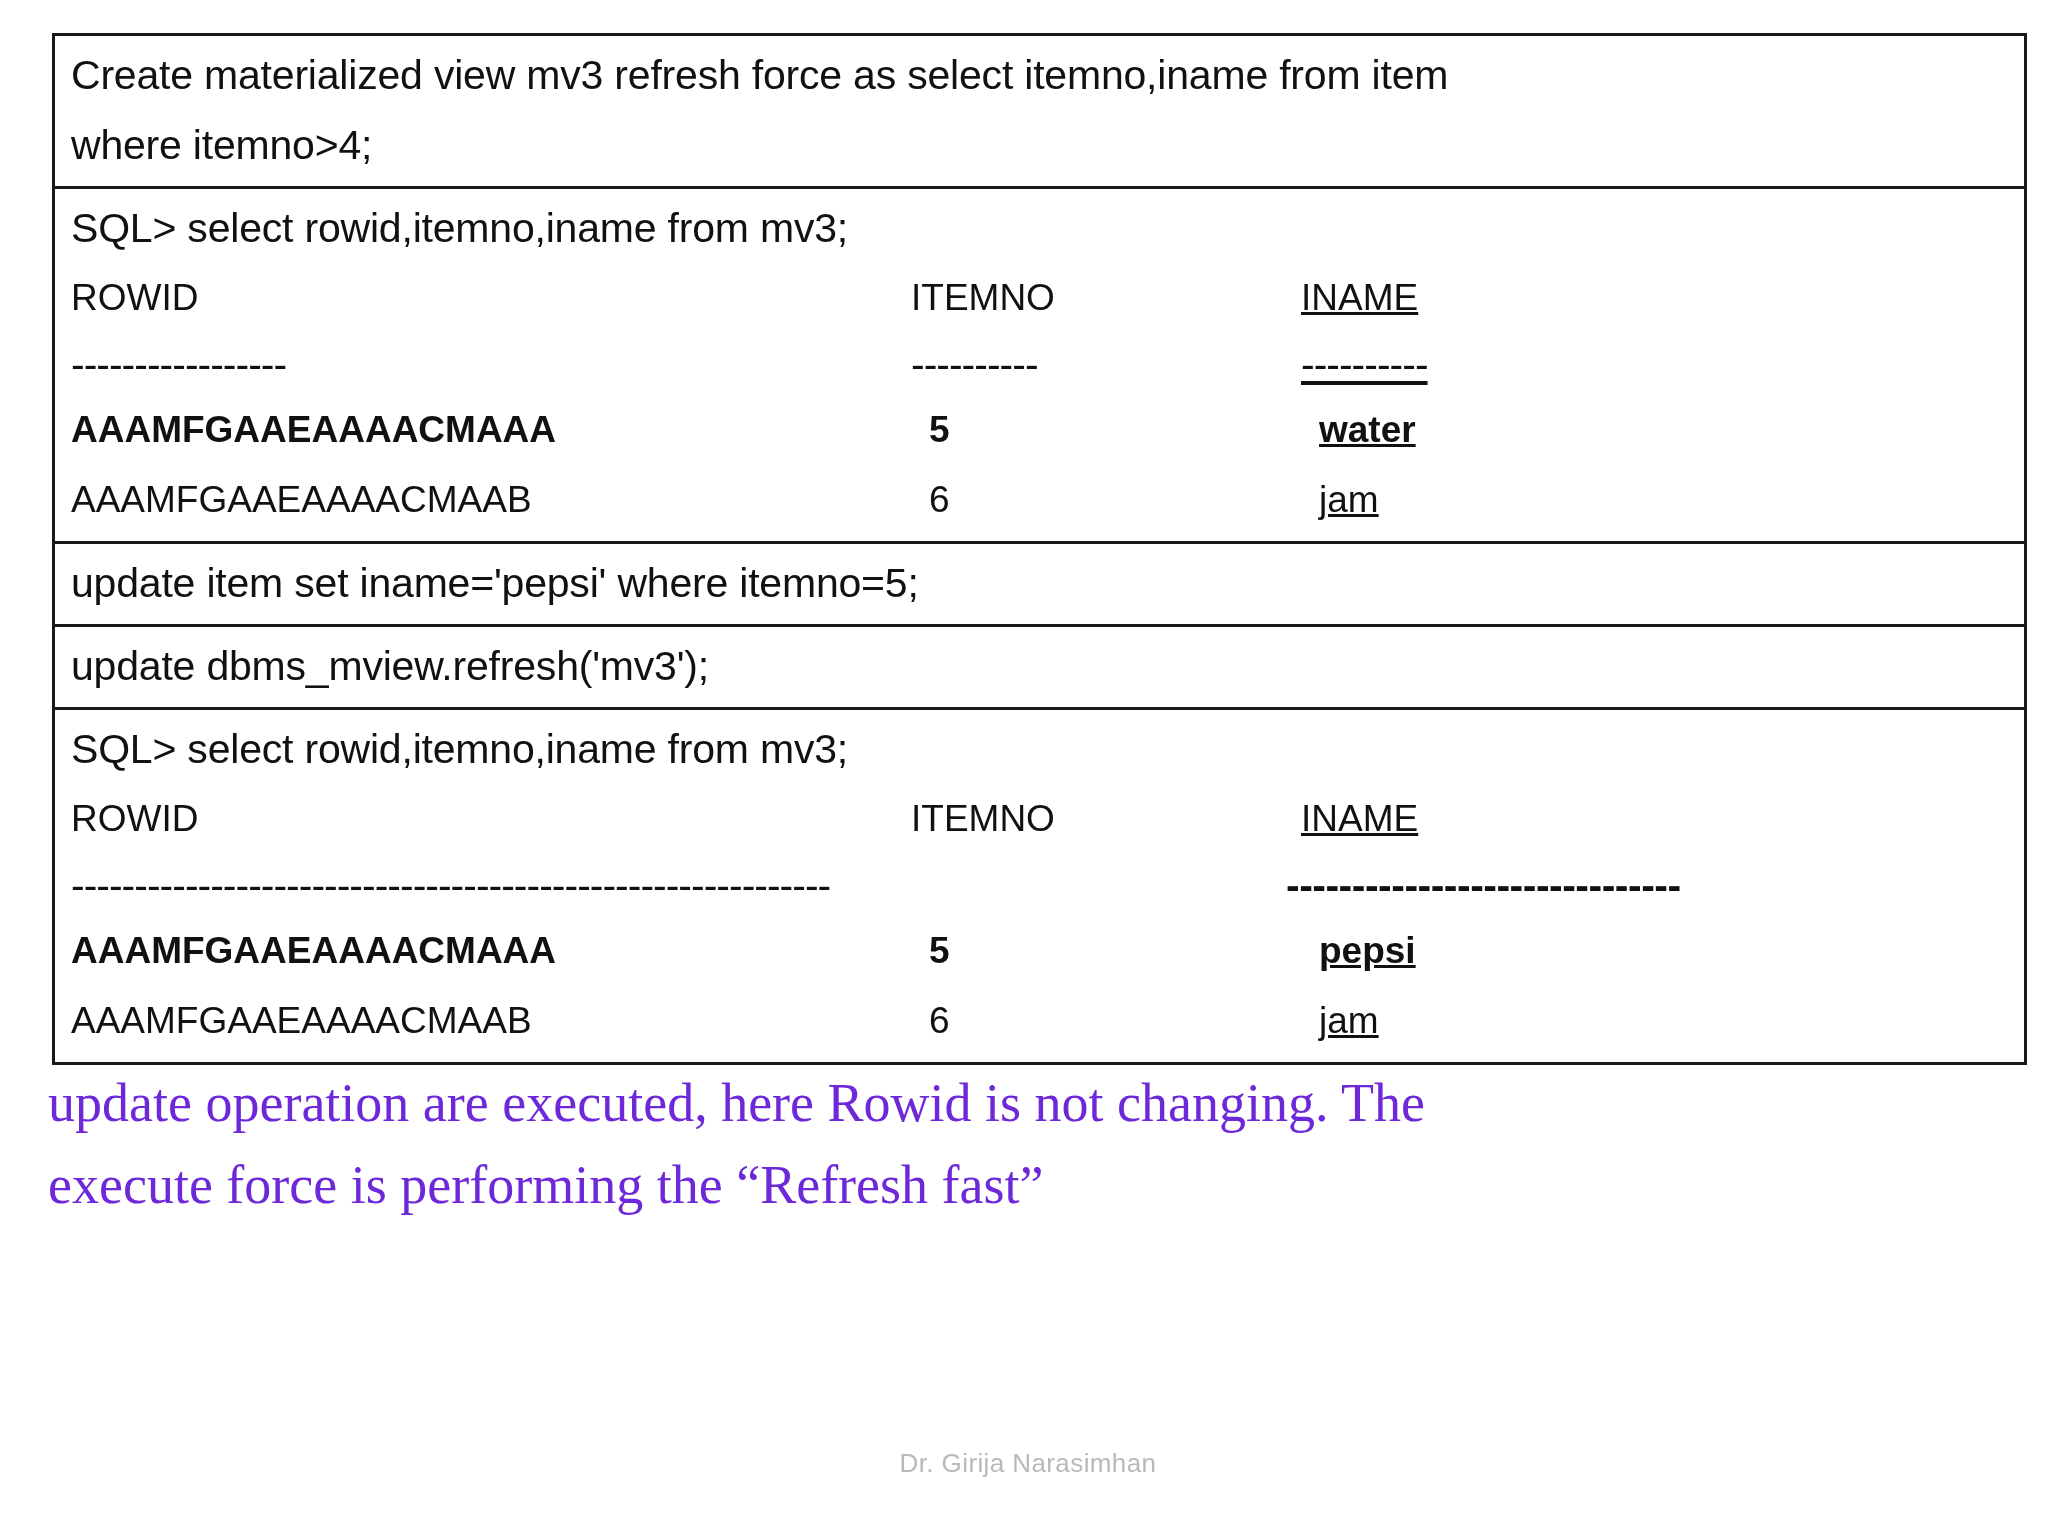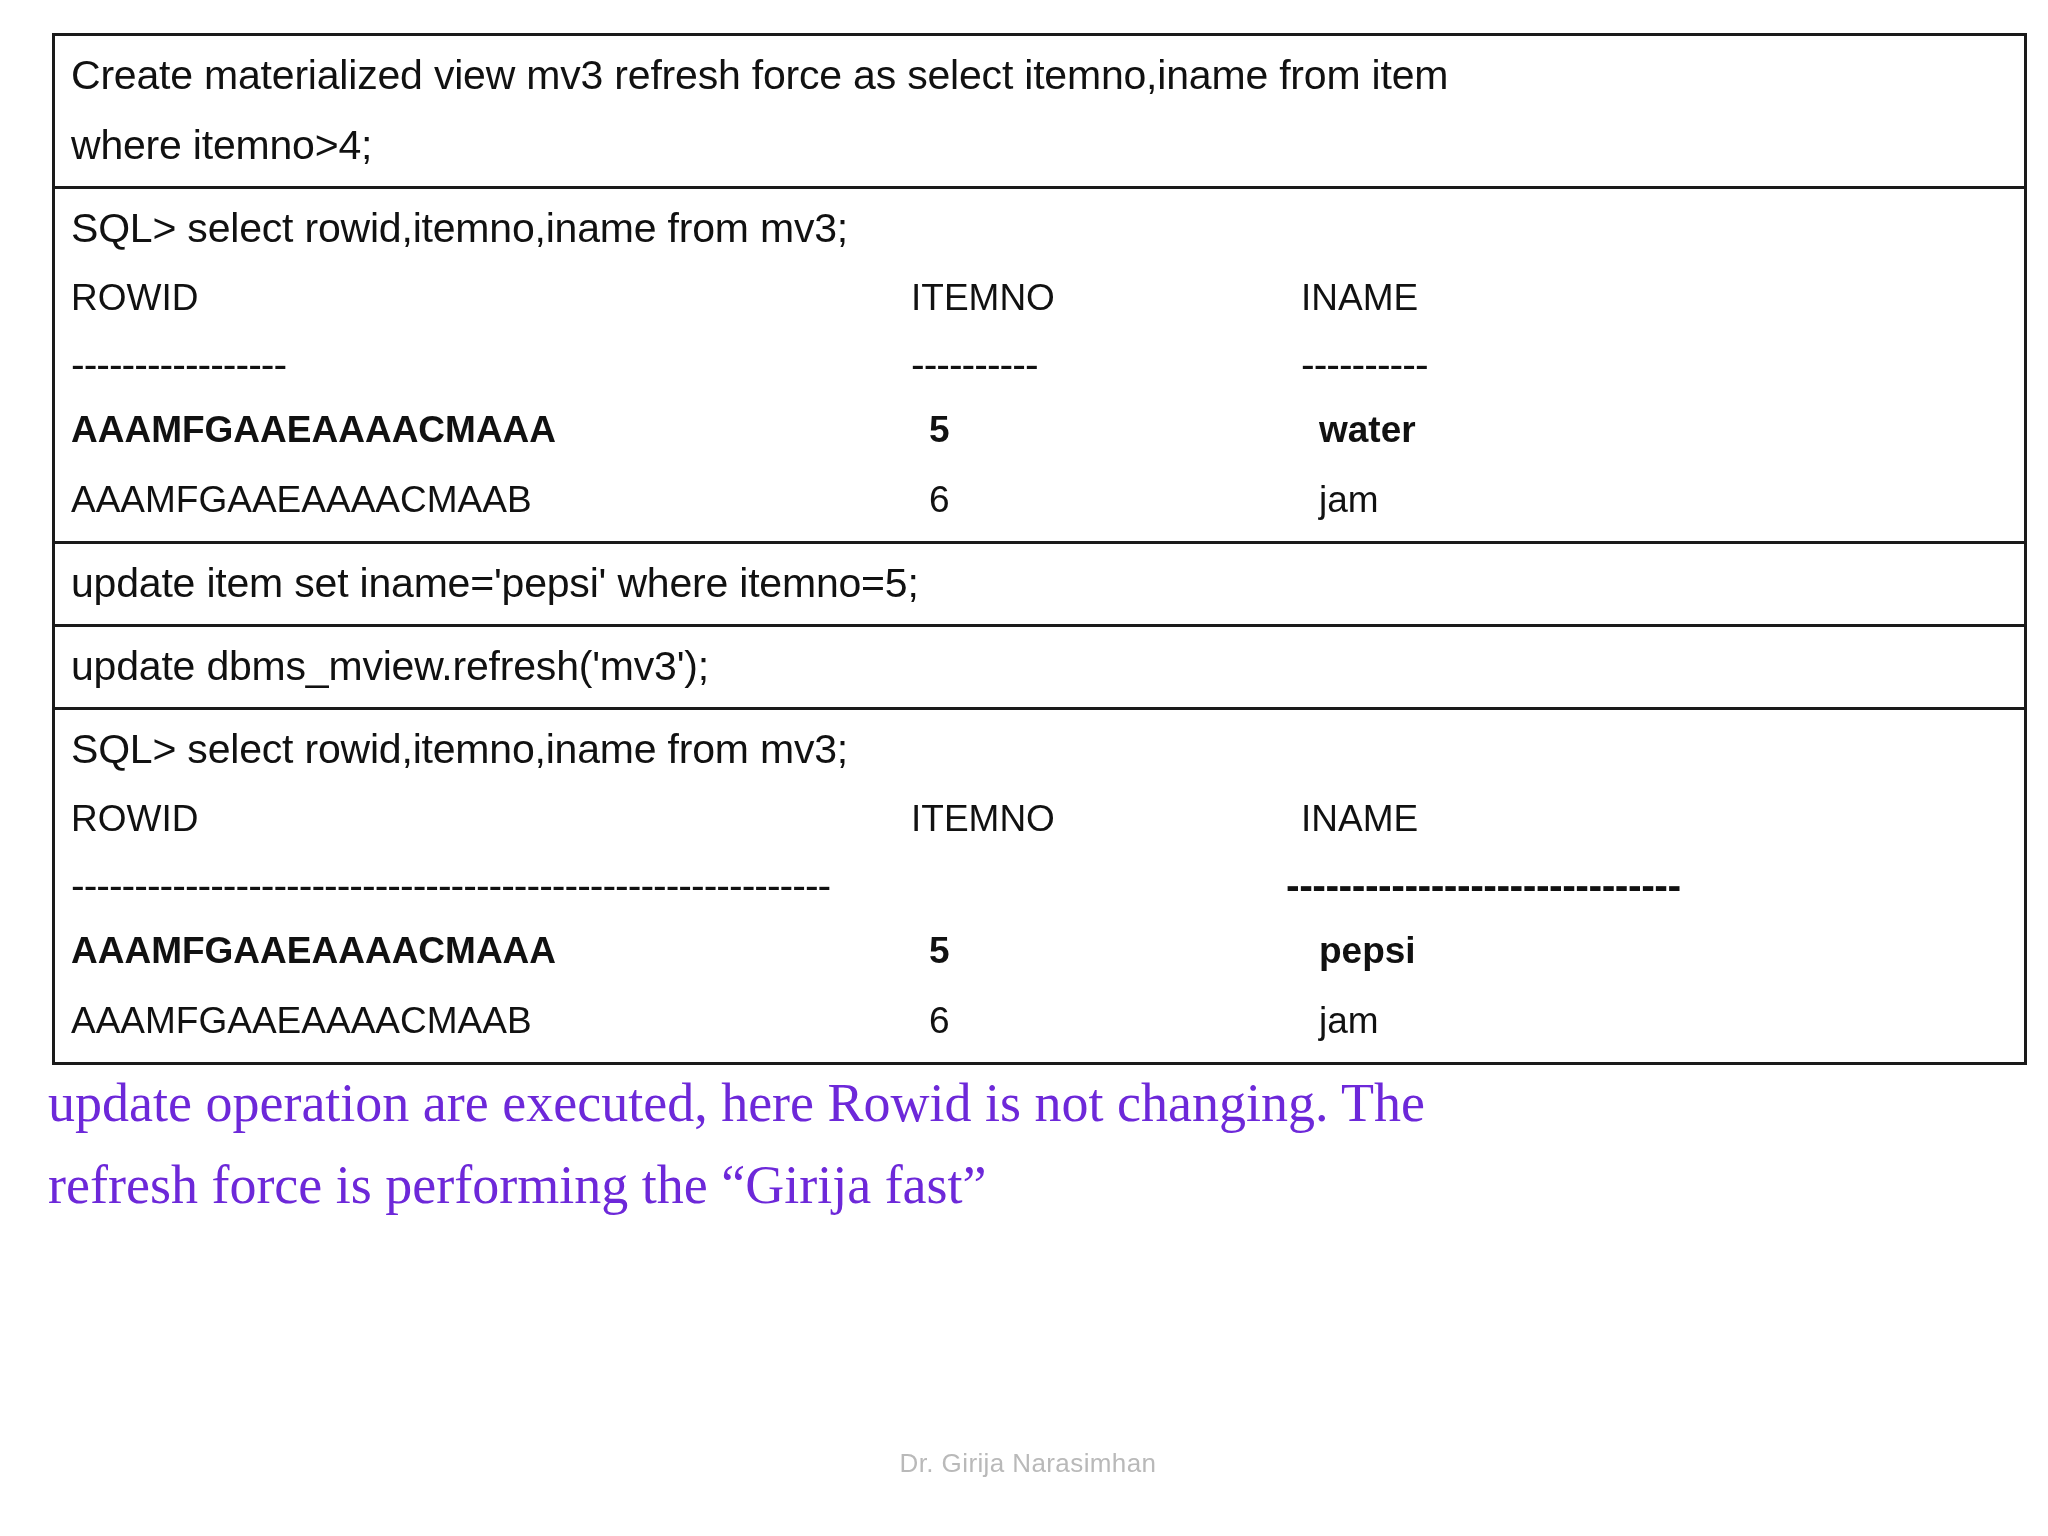--- a/index.html
+++ b/index.html
@@ -59,21 +59,21 @@
     display: flex;
     line-height: 70px;
     font-size: 37px;
     white-space: pre;
     padding-left: 16px;
   }
   .res-row.bold { font-weight: bold; }
 
   .col-rowid  { width: 840px; flex: 0 0 840px; }
   .col-itemno { width: 390px; flex: 0 0 390px; }
-  .col-iname  { width: 600px; flex: 0 0 600px; }
+  .col-iname  { width: 600px; flex: 0 0 600px; text-decoration: underline; }
 
   .col-itemno.num { text-align: left; padding-left: 18px; }
 
   .sep-row {
     display: flex;
     font-size: 41px;
     line-height: 62px;
     white-space: pre;
     padding-left: 16px;
     letter-spacing: -1px;
@@ -192,18 +192,18 @@
         <span class="col-rowid">AAAMFGAAEAAAACMAAB</span>
         <span class="col-itemno num">6</span>
         <span class="col-iname">jam</span>
       </div>
     </div>
 
   </div>
 
   <div class="note">
     <span class="line1">update operation are executed, here Rowid is not changing. The</span>
-    <span class="line2">refresh force is performing the “Girija fast”</span>
+    <span class="line2">execute force is performing the “Refresh fast”</span>
   </div>
 
   <div class="footer">Dr. Girija Narasimhan</div>
 
 </div>
 
 </body></html>

